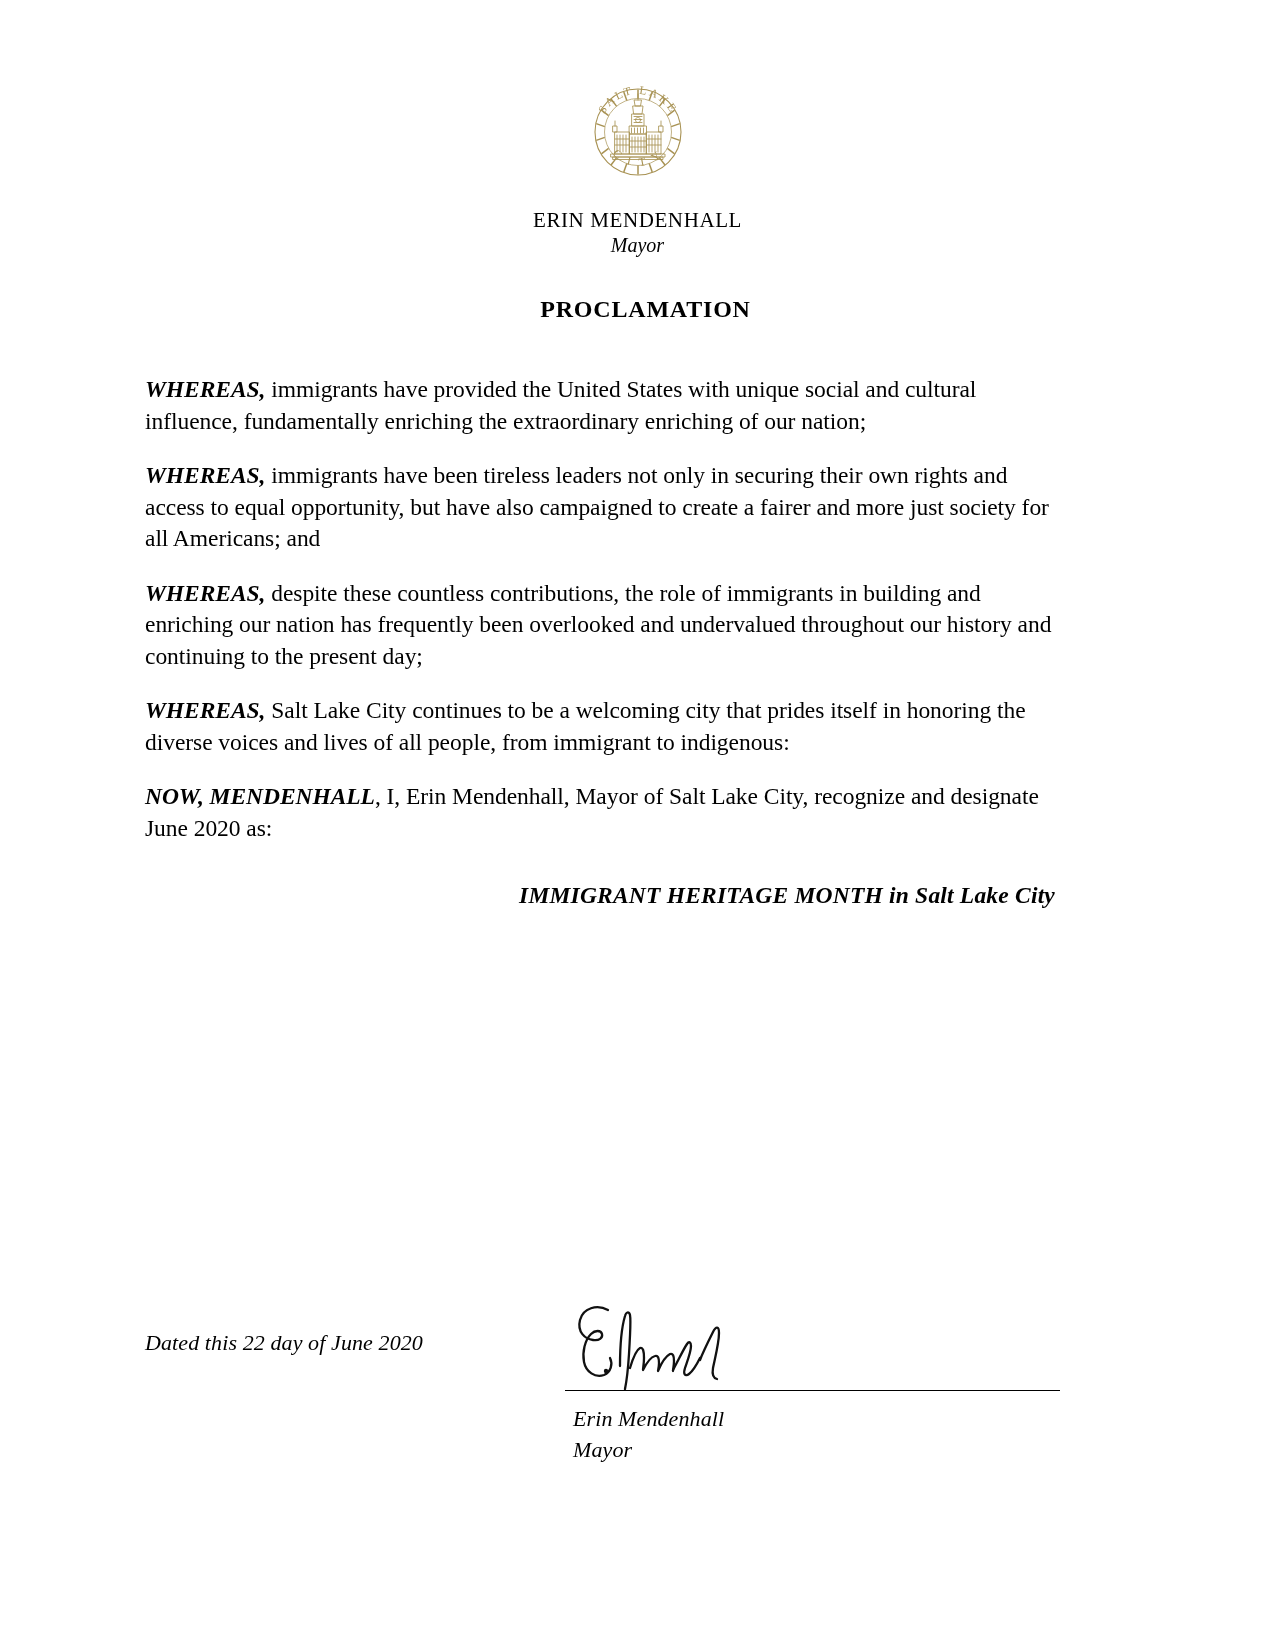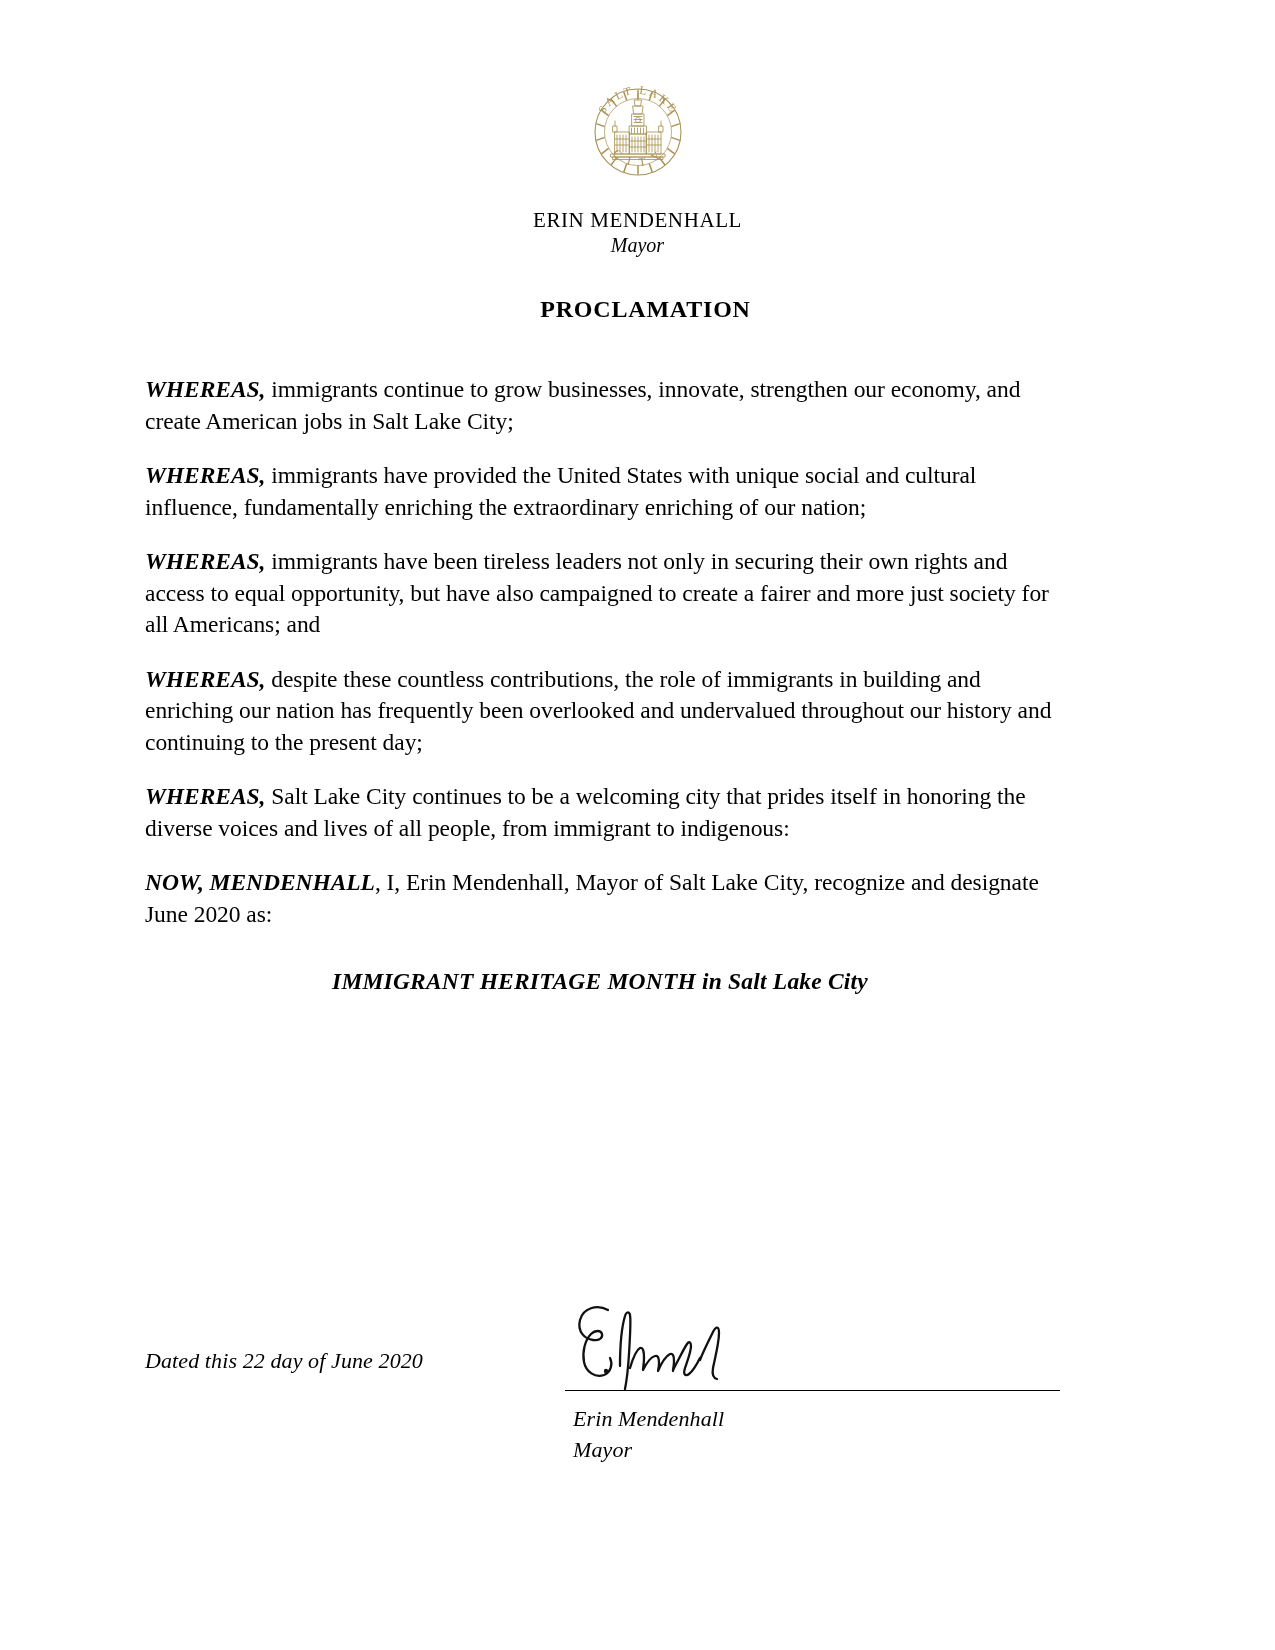--- a/index.html
+++ b/index.html
@@ -81,38 +81,37 @@
     line-height: 31.5px;
     margin: 0 0 23px 0;
     text-align: left;
     letter-spacing: -0.05px;
   }
   .lead {
     font-weight: bold;
     font-style: italic;
   }
   .center-headline {
-    text-align: center;
+    text-align: right;
     font-size: 23.5px;
     font-weight: bold;
     font-style: italic;
     line-height: 31.5px;
     margin: 36px 0 0 0;
     letter-spacing: 0.2px;
   }
 
   
   .dateline {
     position: absolute;
     left: 145px;
     top: 1330px;
     font-size: 22px;
     font-style: italic;
     letter-spacing: 0.1px;
-    margin-top: 18px;
   }
   .sig-area {
     position: absolute;
     left: 565px;
     top: 1298px;
     width: 500px;
   }
   .sig-mark {
     position: relative;
     height: 92px;
@@ -221,23 +220,20 @@
 
   <div class="header">
     <div class="mayor-name">ERIN MENDENHALL</div>
     <div class="mayor-title">Mayor</div>
   </div>
 
   <div class="doc-title">PROCLAMATION</div>
 
   <div class="body">
     <p class="para">
-      <span class="lead">WHEREAS,</span><span> immigrants continue to grow businesses, innovate, strengthen our economy, and create American jobs in Salt Lake City;</span>
-    </p>
-    <p class="para">
       <span class="lead">WHEREAS,</span><span> immigrants have provided the United States with unique social and cultural influence, fundamentally enriching the extraordinary enriching of our nation;</span>
     </p>
     <p class="para">
       <span class="lead">WHEREAS,</span><span> immigrants have been tireless leaders not only in securing their own rights and access to equal opportunity, but have also campaigned to create a fairer and more just society for all Americans; and</span>
     </p>
     <p class="para">
       <span class="lead">WHEREAS,</span><span> despite these countless contributions, the role of immigrants in building and enriching our nation has frequently been overlooked and undervalued throughout our history and continuing to the present day;</span>
     </p>
     <p class="para">
       <span class="lead">WHEREAS,</span><span> Salt Lake City continues to be a welcoming city that prides itself in honoring the diverse voices and lives of all people, from immigrant to indigenous:</span>

